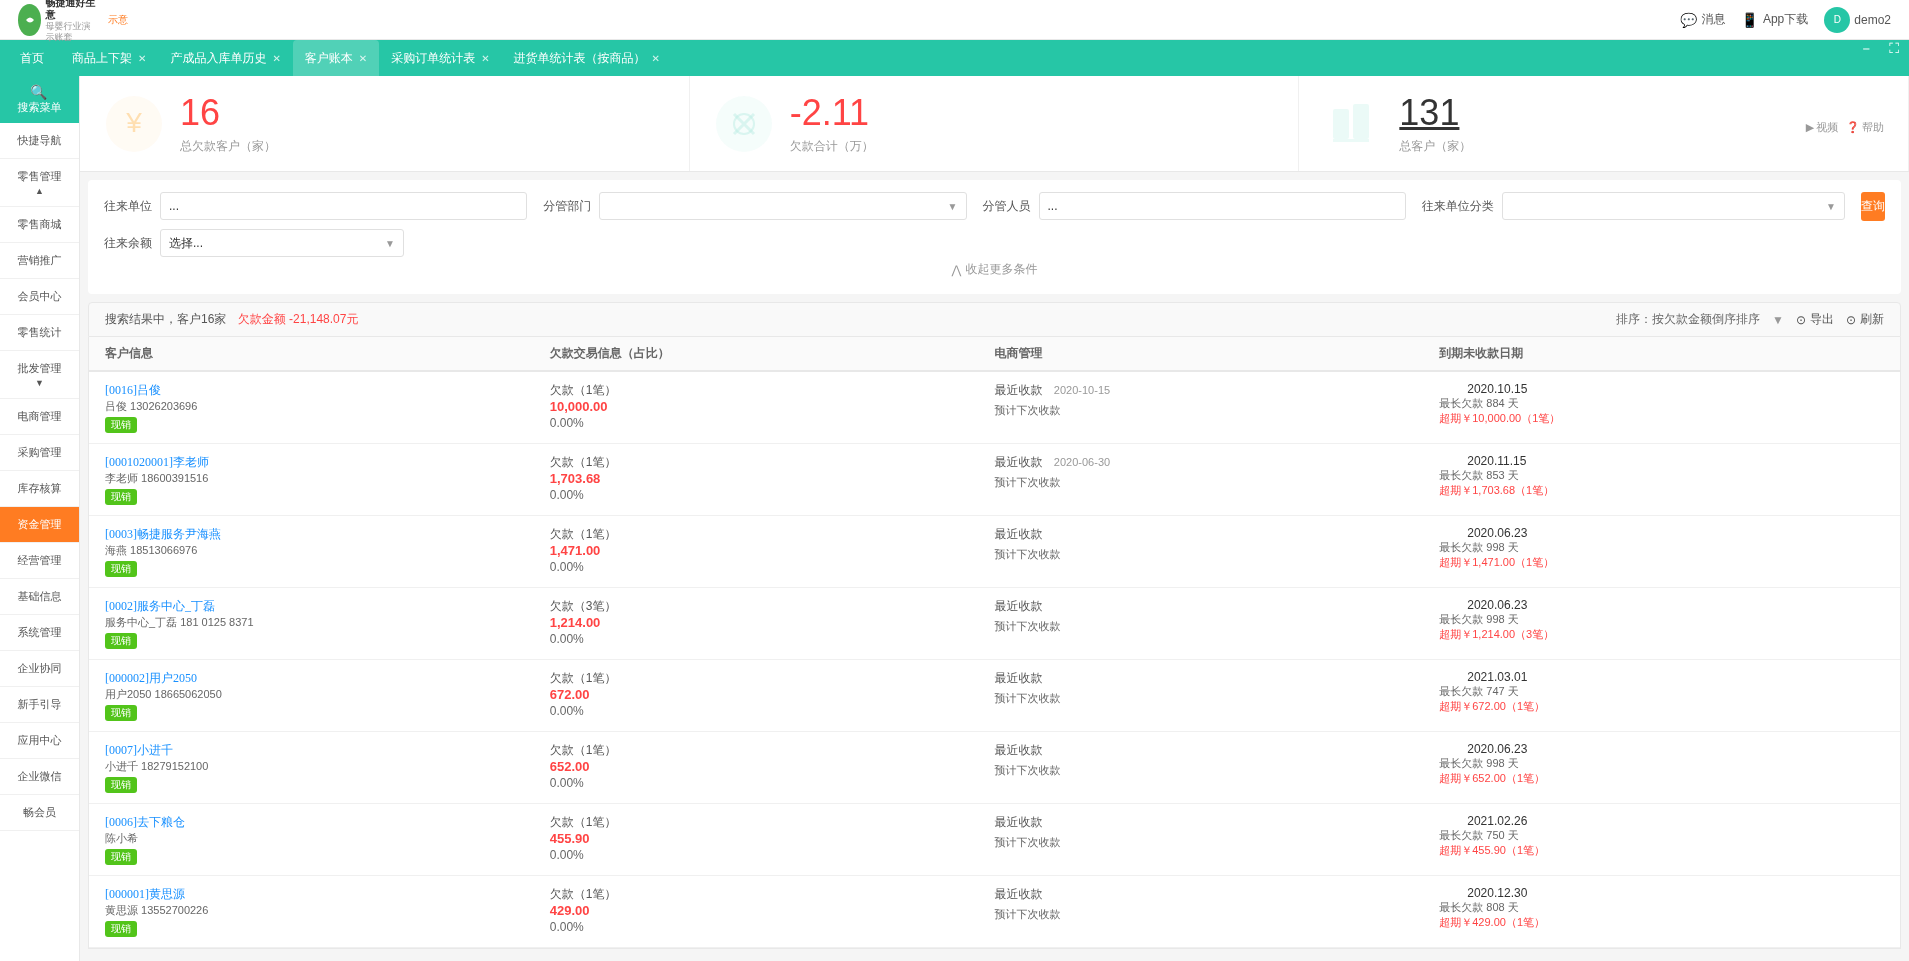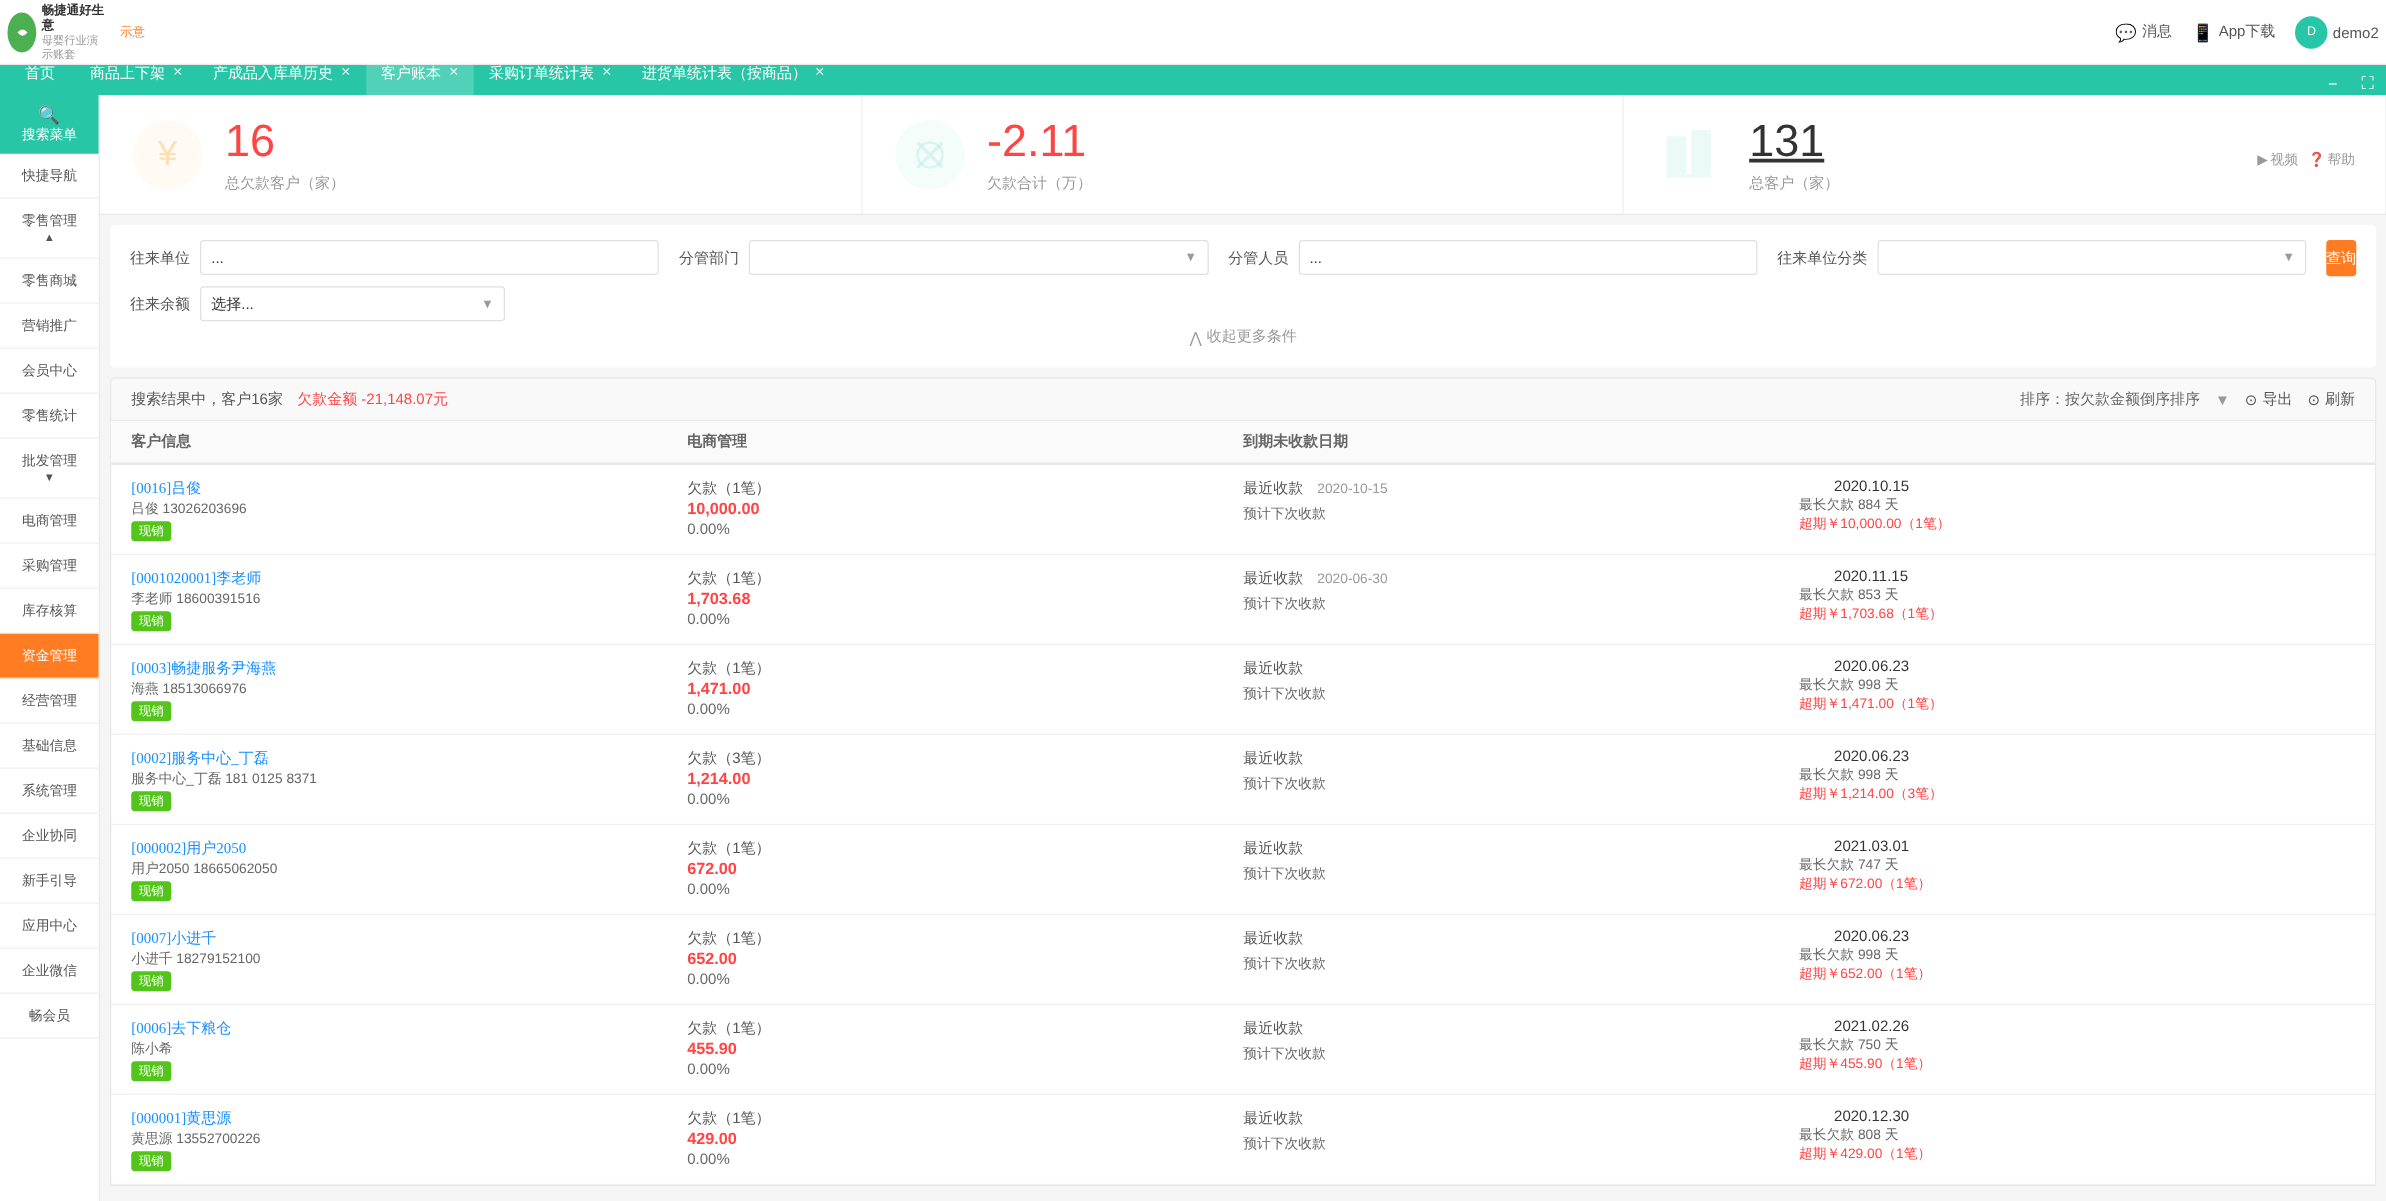--- a/index.html
+++ b/index.html
@@ -1,28 +1,28 @@
 <!DOCTYPE html>
 <html><head>
   <meta charset="utf-8">
   <style>
     * { box-sizing: border-box; margin: 0; padding: 0; }
     body { font-family: 'Microsoft YaHei', '微软雅黑', Arial, sans-serif; font-size: 12px; background: #f5f5f5; color: #333; overflow: hidden; }
     
     
-    .top-bar { display: flex; align-items: center; height: 52px; background: #fff; border-bottom: 1px solid #e8e8e8; padding: 0 6px; }
+    .top-bar { display: flex; align-items: center; height: 40px; background: #fff; border-bottom: 1px solid #e8e8e8; padding: 0 18px; }
     .logo-area { display: flex; align-items: center; width: 80px; }
     .logo-icon { width: 32px; height: 32px; background: #4CAF50; border-radius: 50%; display: flex; align-items: center; justify-content: center; color: white; font-size: 10px; margin-right: 4px; }
     .breadcrumb-area { flex: 1; padding-left: 10px; font-size: 11px; color: #999; }
     .top-right { display: flex; align-items: center; gap: 16px; margin-left: auto; }
     .top-right-item { display: flex; align-items: center; gap: 4px; font-size: 12px; color: #555; cursor: pointer; }
     .avatar { width: 26px; height: 26px; background: #26c6a6; border-radius: 50%; display: flex; align-items: center; justify-content: center; color: white; font-size: 10px; }
 
     
-    .nav-tabs { display: flex; align-items: flex-end; background: #26c6a6; height: 24px; padding: 0 4px; }
+    .nav-tabs { display: flex; align-items: flex-start; background: #26c6a6; height: 36px; padding: 0 4px; }
     .nav-tab { display: flex; align-items: center; padding: 0 12px; height: 36px; color: white; font-size: 12px; cursor: pointer; white-space: nowrap; gap: 4px; }
     .nav-tab.active { background: rgba(255,255,255,0.2); border-radius: 4px 4px 0 0; }
     .tab-close { font-size: 10px; opacity: 0.8; margin-left: 2px; }
     .nav-tab-home { padding: 0 16px; }
     .nav-right { margin-left: auto; display: flex; gap: 4px; }
     .nav-right-btn { color: white; font-size: 14px; padding: 0 6px; cursor: pointer; }
 
     
     .layout { display: flex; height: calc(100vh - 76px); }
     .sidebar { width: 80px; background: #fff; border-right: 1px solid #e8e8e8; display: flex; flex-direction: column; overflow-y: auto; }
@@ -327,20 +327,21 @@
         <div class="results-action">
           <span>⊙</span>
           <span>刷新</span>
         </div>
       </div>
     </div>
 
     <div class="table-wrap">
       <div class="table-header">
         <div>客户信息</div>
+        <div>欠款交易信息（占比）</div>
         <div>电商管理</div>
         <div>到期未收款日期</div>
       </div>
 
       <div class="table-row">
         <div>
           <div class="customer-name">[0016]吕俊</div>
           <div class="customer-phone">吕俊 13026203696</div>
           <span class="customer-tag">现销</span>
         </div>

